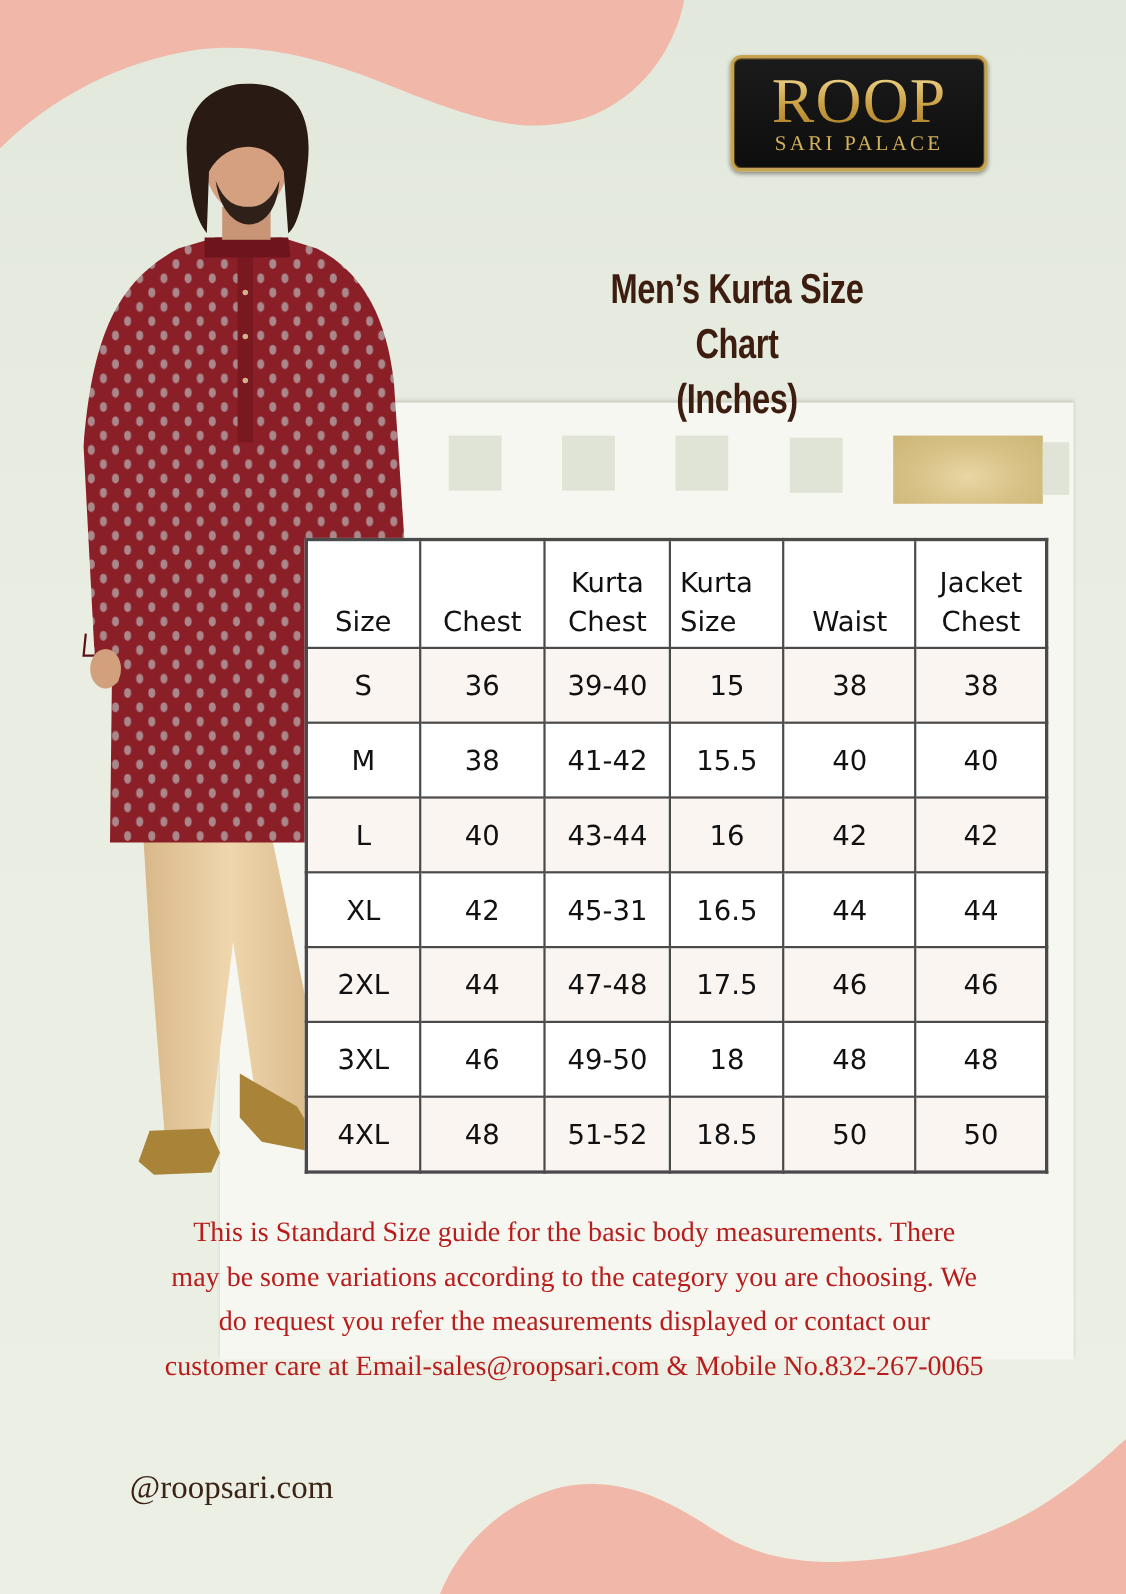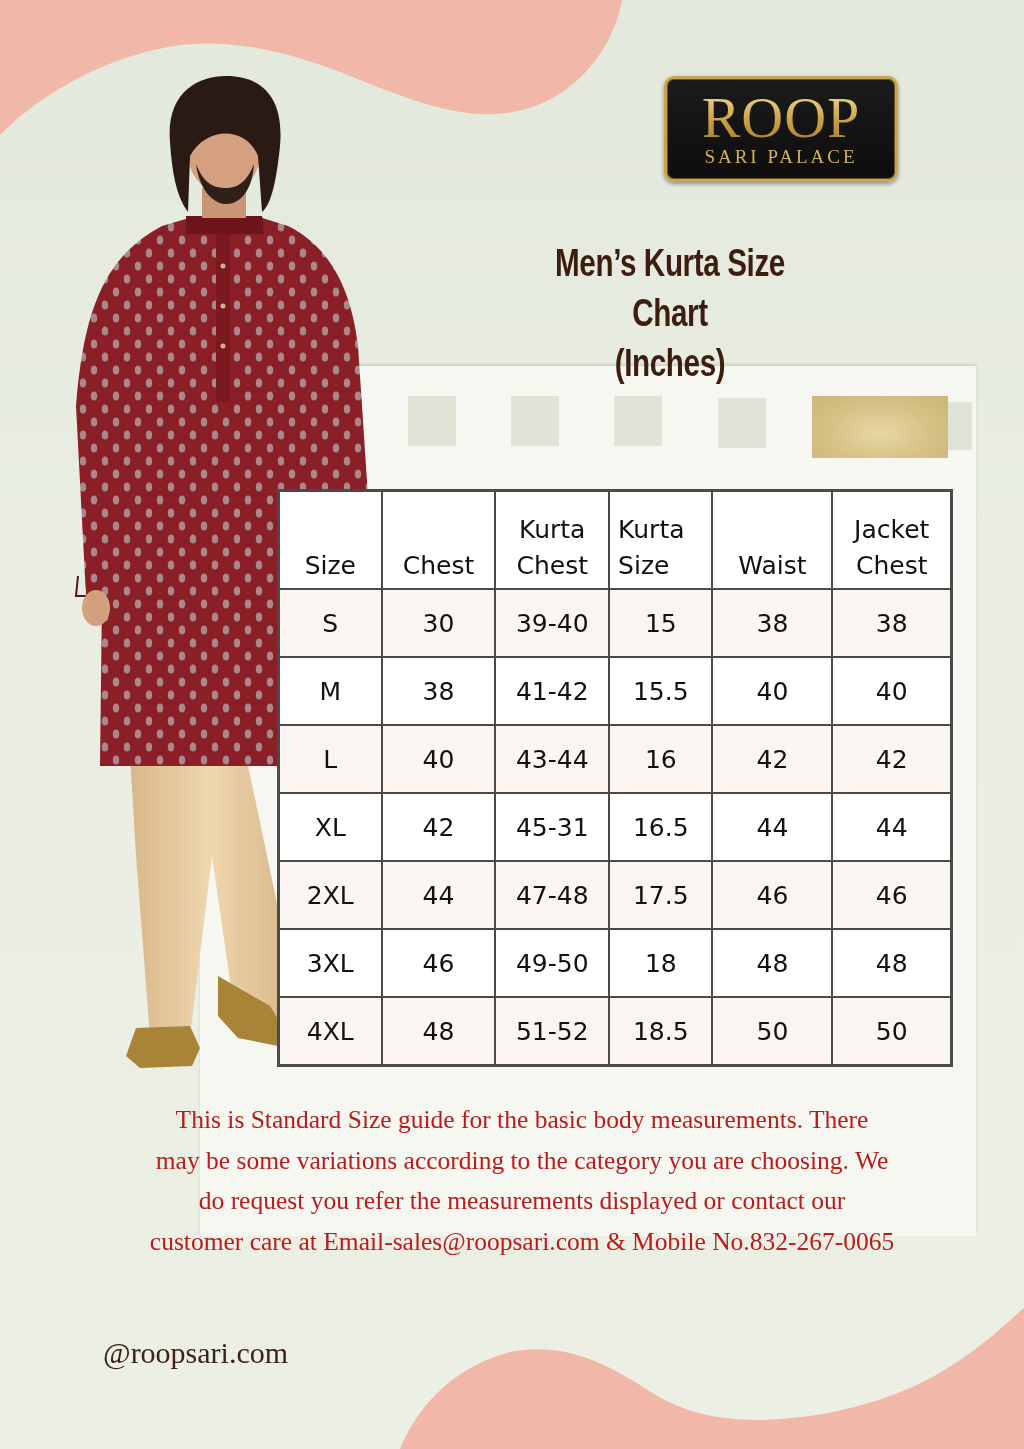--- a/index.html
+++ b/index.html
@@ -26,21 +26,20 @@
   .tape.gold {
     background: radial-gradient(ellipse at 50% 60%, #e8d7a4 0%, #d8c287 50%, #ccb576 100%);
   }
   .logo {
     position: absolute; left: 664px; top: 50px; width: 228px; height: 100px;
     background: linear-gradient(180deg, #1b1b1b, #0d0d0d);
     border: 3px solid #c9a44f; border-radius: 10px;
     box-shadow: 0 2px 4px rgba(0,0,0,0.4), inset 0 0 0 1px #6b5220;
     text-align: center; color: #d8b55d;
     font-family: "Liberation Serif", serif;
-    margin-top: 26px;
   }
   .logo .big { font-size: 58px; line-height: 58px; margin-top: 10px; letter-spacing: 1px;
     background: linear-gradient(180deg, #f4dd97, #c79b3e 60%, #a67b28);
     -webkit-background-clip: text; background-clip: text; color: transparent; }
   .logo .small { font-size: 19px; letter-spacing: 3px; line-height: 20px; color: #d3b15c; }
   .title {
     position: absolute; left: 470px; top: 238px; width: 400px; text-align: center;
     color: #3c1d10; font-family: "Liberation Sans", sans-serif; font-weight: bold;
     font-size: 38px; line-height: 50px; transform: scaleX(0.78); transform-origin: center;
     letter-spacing: -0.5px;
@@ -61,21 +60,21 @@
   table.size th { height: 80px; vertical-align: bottom; padding-bottom: 4px; line-height: 36px; }
   table.size td { height: 42px; }
   table.size tr.alt td { background: #fbf5f1; }
   .c-size { width: 108px; margin-top: 12px; } .c-chest { width: 108px; } .c-kc { width: 108px; }
   .c-kn { width: 100px; } .c-waist { width: 126px; } .c-jc { width: 114px; }
   .note {
     position: absolute; left: 56px; top: 1100px; width: 932px; text-align: center;
     font-family: "Liberation Serif", serif; color: #b91c1c; font-size: 25.5px; line-height: 40.5px;
   }
   .handle {
-    position: absolute; left: 103px; top: 1336px;
+    position: absolute; left: 118px; top: 1336px;
     font-family: "Liberation Serif", serif; color: #3b2417; font-size: 30px;
   }
 </style>
 </head>
 <body>
 
 <div class="bg-gradient"></div>
 
 <svg class="blob" style="left:0;top:0" width="640" height="170" viewBox="0 0 640 170">
   <path d="M0,0 L622,0 C615,40 585,90 530,108 C480,122 440,112 360,80 C300,55 240,38 180,45 C110,55 45,90 0,135 Z" fill="#f1b7a8"></path>
@@ -153,21 +152,21 @@
       <th class="c-chest"><span>Chest</span></th>
       <th class="c-kc"><span>Kurta</span><br><span>Chest</span></th>
       <th class="c-kn" style="text-align:left;padding-left:8px;"><span>Kurta</span><br><span>Size</span></th>
       <th class="c-waist"><span>Waist</span></th>
       <th class="c-jc"><span>Jacket</span><br><span>Chest</span></th>
     </tr>
   </thead>
   <tbody>
     <tr class="alt">
       <td>S</td>
-      <td>30</td>
+      <td>36</td>
       <td>39-40</td>
       <td>15</td>
       <td>38</td>
       <td>38</td>
     </tr>
     <tr>
       <td>M</td>
       <td>38</td>
       <td>41-42</td>
       <td>15.5</td>

